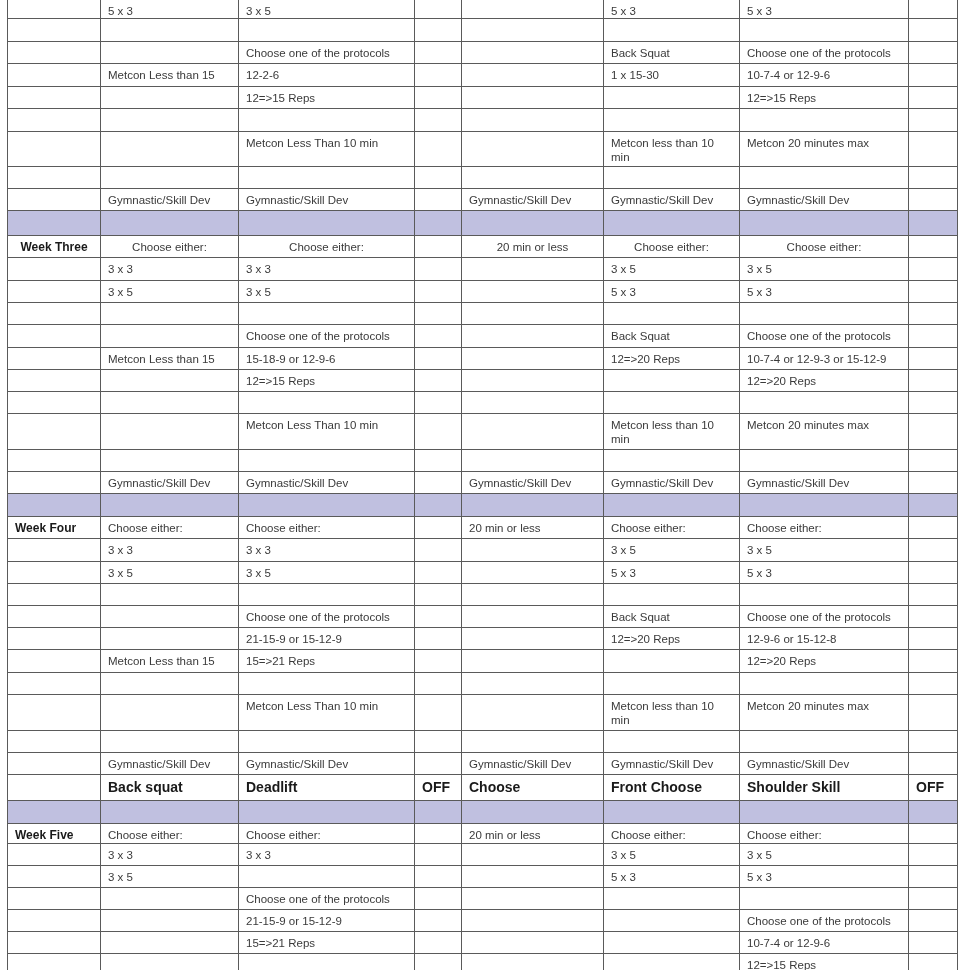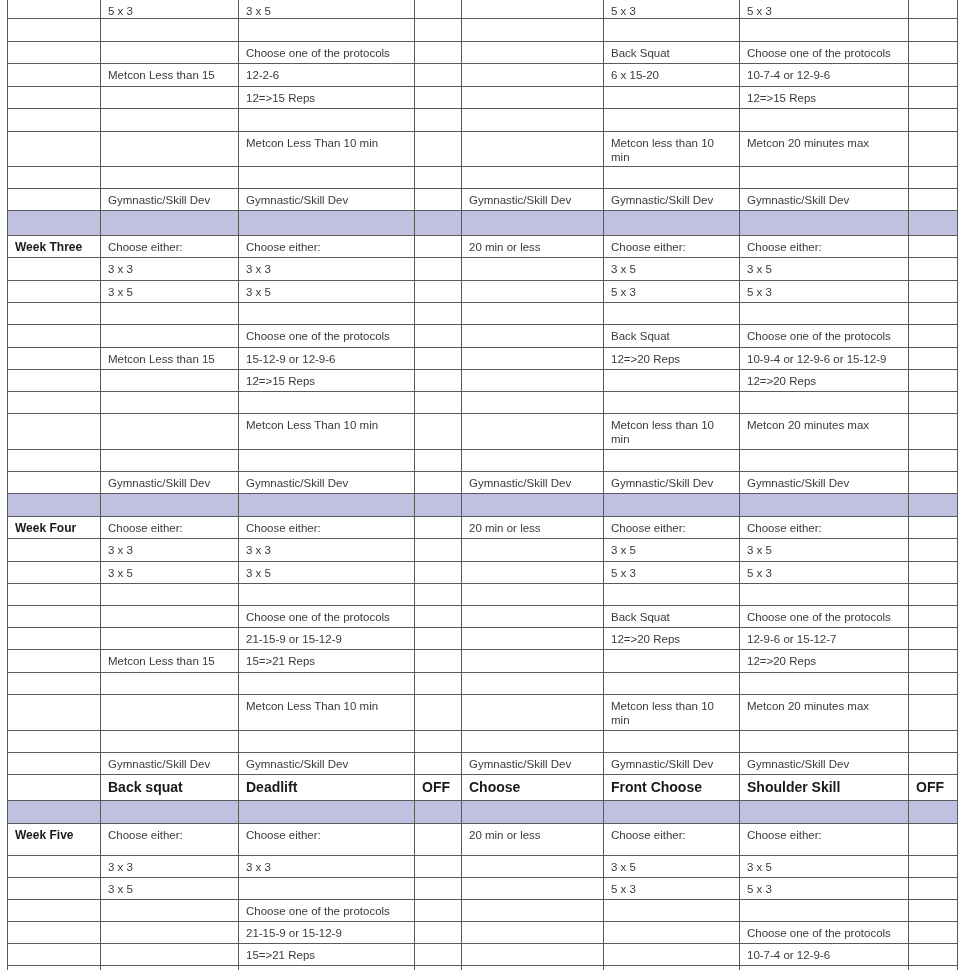--- a/index.html
+++ b/index.html
@@ -116,21 +116,21 @@
         <td>
           <span class="t">12-2-6</span>
         </td>
         <td>
           <span class="t"></span>
         </td>
         <td>
           <span class="t"></span>
         </td>
         <td>
-          <span class="t">6 x 15-20</span>
+          <span class="t">1 x 15-30</span>
         </td>
         <td>
           <span class="t">10-7-4 or 12-9-6</span>
         </td>
         <td>
           <span class="t"></span>
         </td>
       </tr>
       <tr style="height: 22px;">
         <td>
@@ -265,21 +265,21 @@
       <tr class="sep" style="height: 25px;">
         <td></td>
         <td></td>
         <td></td>
         <td></td>
         <td></td>
         <td></td>
         <td></td>
         <td></td>
       </tr>
-      <tr style="height: 22px;">
+      <tr style="height: 22px; text-align: center;">
         <td class="week">
           <span class="t">Week Three</span>
         </td>
         <td>
           <span class="t">Choose either:</span>
         </td>
         <td>
           <span class="t">Choose either:</span>
         </td>
         <td>
@@ -403,33 +403,33 @@
         </td>
       </tr>
       <tr style="height: 22px;">
         <td>
           <span class="t"></span>
         </td>
         <td>
           <span class="t">Metcon Less than 15</span>
         </td>
         <td>
-          <span class="t">15-12-9 or 12-9-6</span>
+          <span class="t">15-18-9 or 12-9-6</span>
         </td>
         <td>
           <span class="t"></span>
         </td>
         <td>
           <span class="t"></span>
         </td>
         <td>
           <span class="t">12=&gt;20 Reps</span>
         </td>
         <td>
-          <span class="t">10-9-4 or 12-9-6 or 15-12-9</span>
+          <span class="t">10-7-4 or 12-9-3 or 15-12-9</span>
         </td>
         <td>
           <span class="t"></span>
         </td>
       </tr>
       <tr style="height: 22px;">
         <td>
           <span class="t"></span>
         </td>
         <td>
@@ -711,21 +711,21 @@
         <td>
           <span class="t"></span>
         </td>
         <td>
           <span class="t"></span>
         </td>
         <td>
           <span class="t">12=&gt;20 Reps</span>
         </td>
         <td>
-          <span class="t">12-9-6 or 15-12-7</span>
+          <span class="t">12-9-6 or 15-12-8</span>
         </td>
         <td>
           <span class="t"></span>
         </td>
       </tr>
       <tr style="height: 23px;">
         <td>
           <span class="t"></span>
         </td>
         <td>
@@ -883,21 +883,21 @@
       <tr class="sep" style="height: 23px;">
         <td></td>
         <td></td>
         <td></td>
         <td></td>
         <td></td>
         <td></td>
         <td></td>
         <td></td>
       </tr>
-      <tr style="height: 32px;">
+      <tr style="height: 20px;">
         <td class="week">
           <span class="t">Week Five</span>
         </td>
         <td>
           <span class="t">Choose either:</span>
         </td>
         <td>
           <span class="t">Choose either:</span>
         </td>
         <td>

